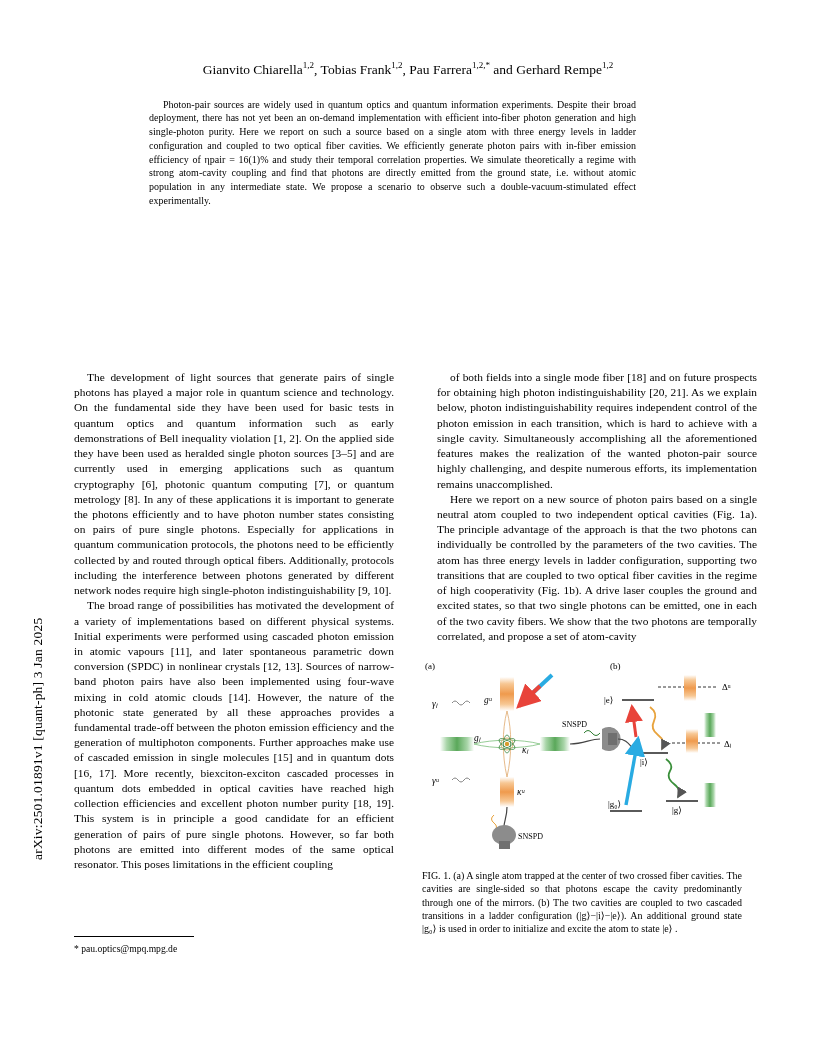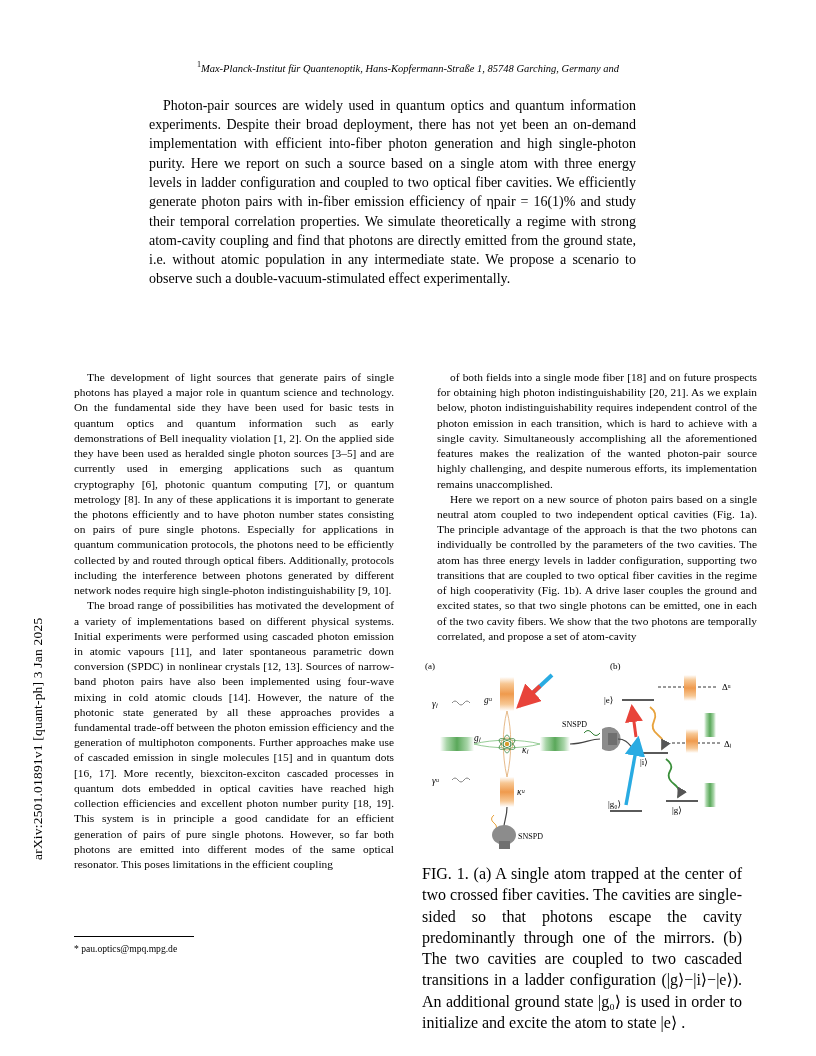--- a/index.html
+++ b/index.html
@@ -57,21 +57,21 @@
   .affil {
     font-size: 10.5px;
     text-align: center;
     font-style: italic;
     margin: 0;
     line-height: 1.35;
   }
   .affil sup { font-style: normal; font-size: 8px; }
   .abstract {
     margin: 20px 106px 0 75px;
-    font-size: 14px;
+    font-size: 10px;
     text-align: justify;
     line-height: 1.38;
     text-indent: 14px;
   }
   .cols {
     position: absolute;
     left: 74px;
     top: 370px;
     width: 668px;
     height: 620px;
@@ -109,35 +109,35 @@
     left: 348px;
     top: 285px;
     width: 320px;
   }
   .figure-box {
     position: relative;
     width: 320px;
     height: 208px;
   }
   .figcaption {
-    font-size: 16px;
+    font-size: 10px;
     text-align: justify;
     line-height: 1.33;
-    margin-top: 0;
+    margin-top: 6px;
   }
 </style>
 </head>
 <body>
 
 <div class="page">
 
   <div class="arxiv-stamp">arXiv:2501.01891v1  [quant-ph]  3 Jan 2025</div>
 
   <div class="content">
-    <div class="affil"><sup>1</sup>Max-Planck-Institut für Quantenoptik, Hans-Kopfermann-Straße 1, 85748 Garching, Germany and</div>
+    <div class="authors">Gianvito Chiarella<sup>1,2</sup>, Tobias Frank<sup>1,2</sup>, Pau Farrera<sup>1,2,*</sup> and Gerhard Rempe<sup>1,2</sup></div>
     <div class="abstract">Photon-pair sources are widely used in quantum optics and quantum information experiments. Despite their broad deployment, there has not yet been an on-demand implementation with efficient into-fiber photon generation and high single-photon purity. Here we report on such a source based on a single atom with three energy levels in ladder configuration and coupled to two optical fiber cavities. We efficiently generate photon pairs with in-fiber emission efficiency of ηpair = 16(1)% and study their temporal correlation properties. We simulate theoretically a regime with strong atom-cavity coupling and find that photons are directly emitted from the ground state, i.e. without atomic population in any intermediate state. We propose a scenario to observe such a double-vacuum-stimulated effect experimentally.</div>
   </div>
 
   <div class="cols">
 
     <div class="col left">
       <p class="first">The development of light sources that generate pairs of single photons has played a major role in quantum science and technology. On the fundamental side they have been used for basic tests in quantum optics and quantum information such as early demonstrations of Bell inequality violation [1, 2]. On the applied side they have been used as heralded single photon sources [3–5] and are currently used in emerging applications such as quantum cryptography [6], photonic quantum computing [7], or quantum metrology [8]. In any of these applications it is important to generate the photons efficiently and to have photon number states consisting on pairs of pure single photons. Especially for applications in quantum communication protocols, the photons need to be efficiently collected by and routed through optical fibers. Additionally, protocols including the interference between photons generated by different network nodes require high single-photon indistinguishability [9, 10].</p>
       <p>The broad range of possibilities has motivated the development of a variety of implementations based on different physical systems. Initial experiments were performed using cascaded photon emission in atomic vapours [11], and later spontaneous parametric down conversion (SPDC) in nonlinear crystals [12, 13]. Sources of narrow-band photon pairs have also been implemented using four-wave mixing in cold atomic clouds [14]. However, the nature of the photonic state generated by all these approaches provides a fundamental trade-off between the photon emission efficiency and the generation of multiphoton components. Further approaches make use of cascaded emission in single molecules [15] and in quantum dots [16, 17]. More recently, biexciton-exciton cascaded processes in quantum dots embedded in optical cavities have reached high collection efficiencies and excellent photon number purity [18, 19]. This system is in principle a good candidate for an efficient generation of pairs of pure single photons. However, so far both photons are emitted into different modes of the same optical resonator. This poses limitations in the efficient coupling</p>
       <div class="footnote-rule"></div>
       <div class="footnote">* pau.optics@mpq.mpg.de</div>

